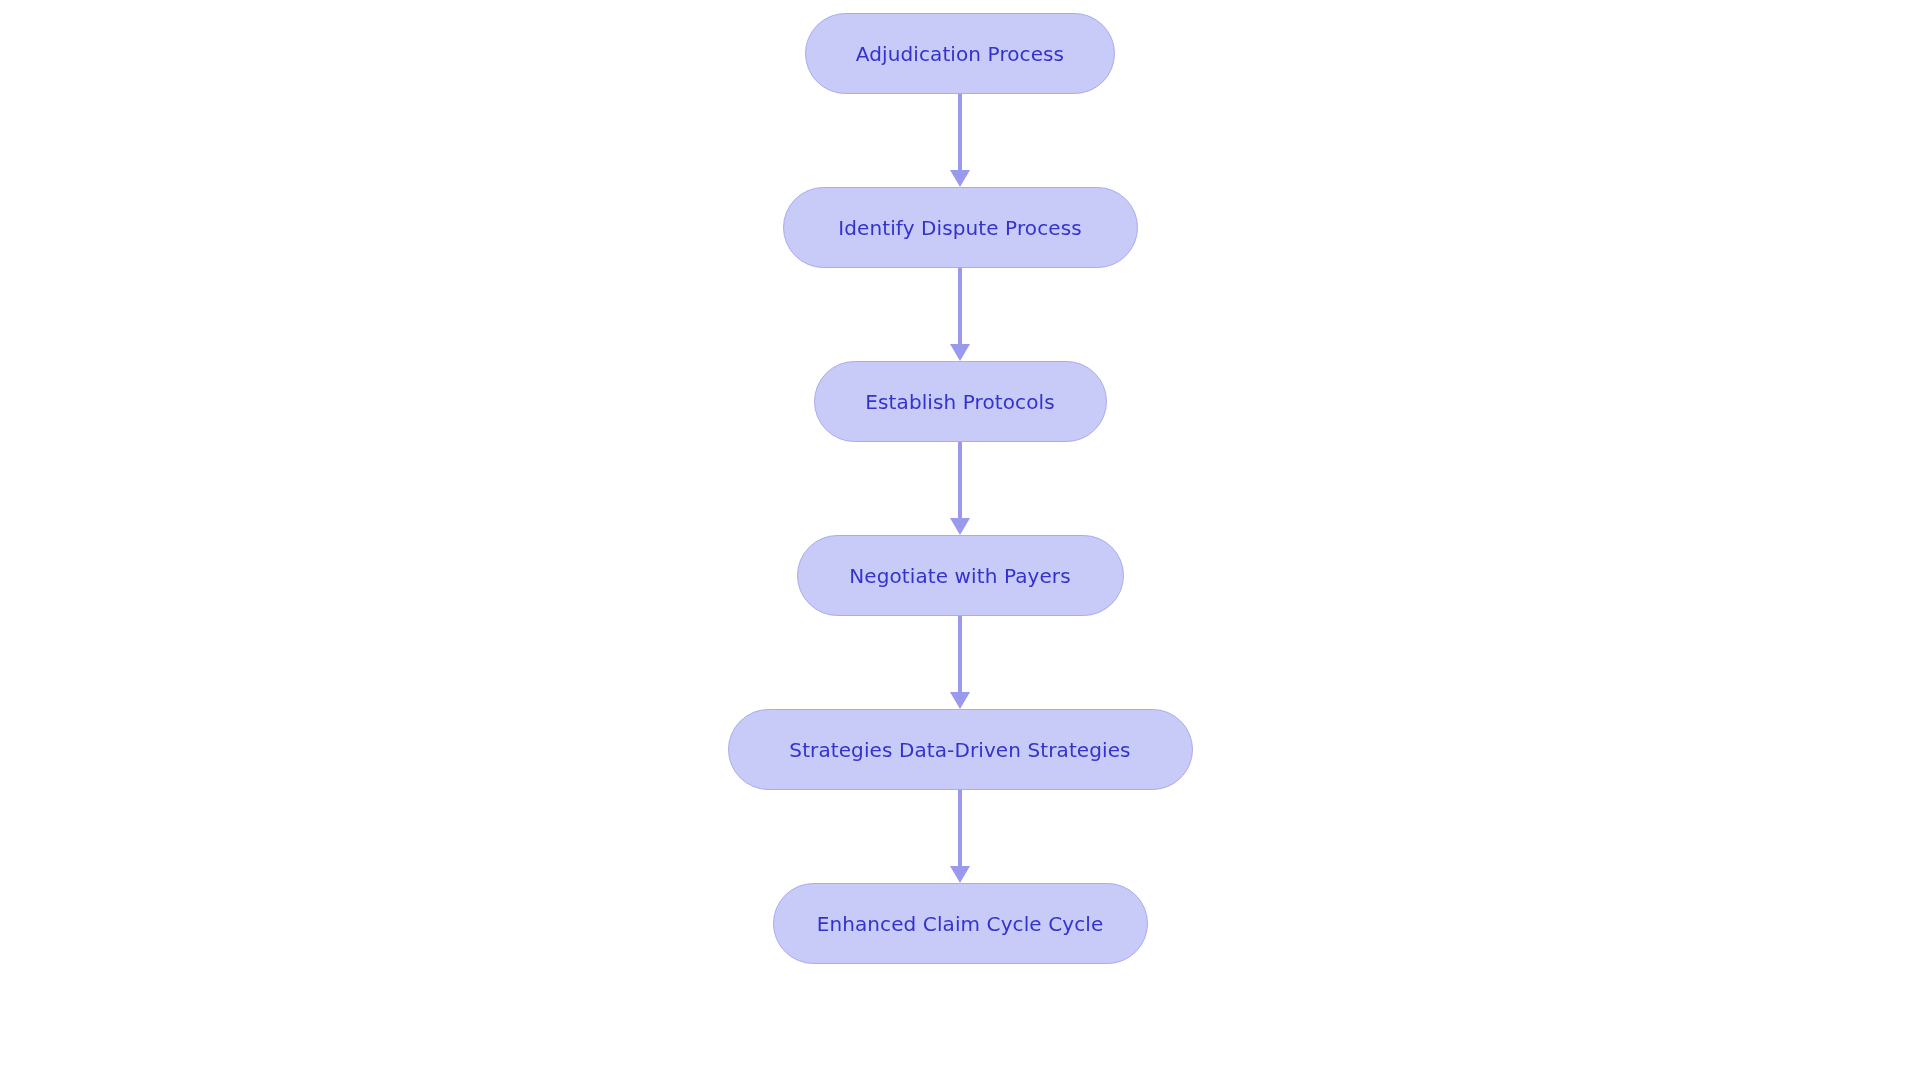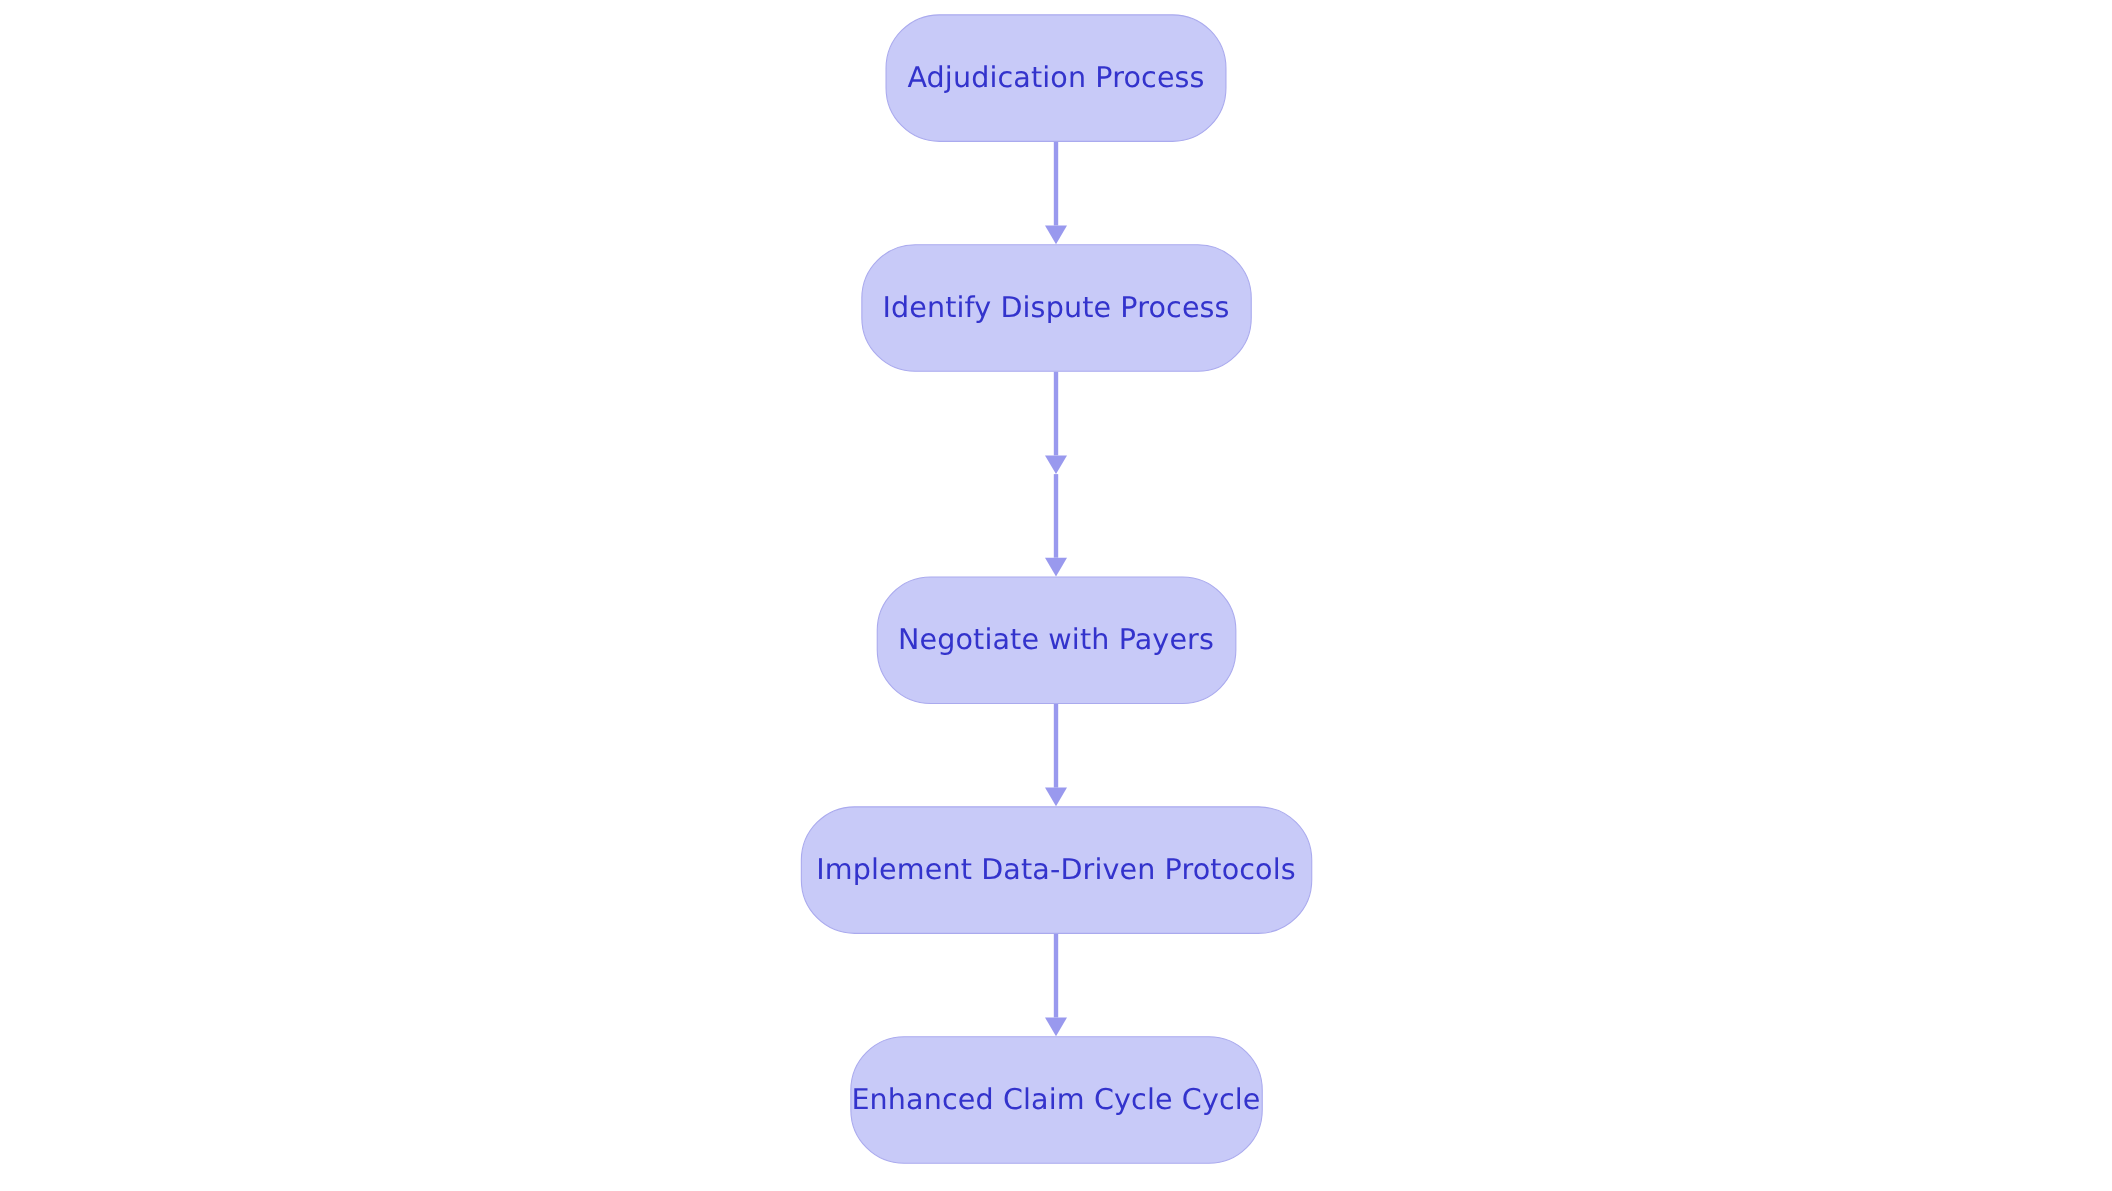--- a/index.html
+++ b/index.html
@@ -27,29 +27,29 @@
     top: 0;
     width: 1920px;
     height: 1083px;
     display: flex;
     flex-direction: column;
     align-items: center;
   }
 
   .node {
     box-sizing: border-box;
-    height: 116px;
+    height: 81px;
     border-radius: 49px;
     background: #c8caf8;
     border: 1.6px solid #aaaaee;
     color: #3333cc;
     display: flex;
     align-items: center;
     justify-content: center;
-    font-size: 26px;
+    font-size: 20px;
     font-weight: 400;
     letter-spacing: 0.1px;
     white-space: nowrap;
     padding: 0 44px;
     user-select: none;
   }
 
   .connector {
     width: 24px;
     height: 93px;
@@ -105,37 +105,40 @@
 
     <div class="node n2">
       <span>Identify Dispute Process</span>
     </div>
 
     <div class="connector">
       <div class="stem"></div>
       <div class="head"></div>
     </div>
 
+    <div class="node n3">
+      <span>Establish Protocols</span>
+    </div>
 
     <div class="connector">
       <div class="stem"></div>
       <div class="head"></div>
     </div>
 
     <div class="node n4">
       <span>Negotiate with Payers</span>
     </div>
 
     <div class="connector">
       <div class="stem"></div>
       <div class="head"></div>
     </div>
 
     <div class="node n5">
-      <span>Implement Data-Driven Protocols</span>
+      <span>Strategies Data-Driven Strategies</span>
     </div>
 
     <div class="connector">
       <div class="stem"></div>
       <div class="head"></div>
     </div>
 
     <div class="node n6">
       <span>Enhanced Claim Cycle Cycle</span>
     </div>

